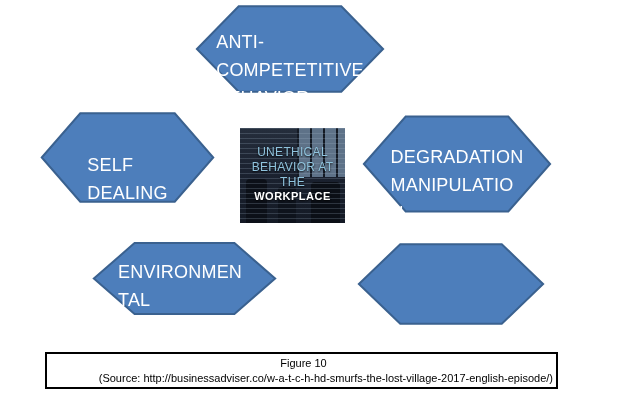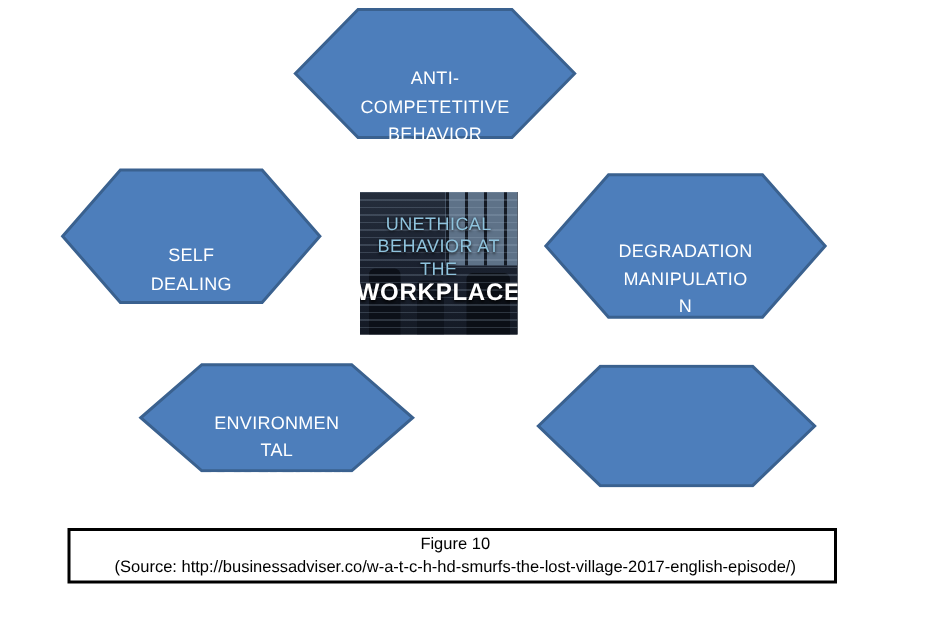--- a/index.html
+++ b/index.html
@@ -31,23 +31,22 @@
   }
   .hex-poly {
     fill: var(--hexagon-fill, #4d7ebb);
     stroke: var(--hexagon-border, #3a618f);
     stroke-width: 2;
   }
   .hex-label {
     position: relative;
     z-index: 1;
     color: var(--hexagon-text, #ffffff);
-    font-size: 12px;
+    font-size: 18px;
     line-height: 1.55;
-    text-align: center;
     white-space: pre-line;
     letter-spacing: 0.2px;
     margin-top: 44px;
   }
 
   #hex-anti-competitive   { left: 195px; top: 5px;   width: 190px; height: 88px; }
   #hex-self-dealing       { left: 40px;  top: 112px; width: 175px; height: 91px; }
   #hex-information        { left: 362px; top: 115px; width: 190px; height: 98px; }
   #hex-environmental      { left: 92px;  top: 242px; width: 185px; height: 73px; }
   #hex-substandard        { left: 357px; top: 243px; width: 188px; height: 82px; }
@@ -90,21 +89,21 @@
     color: var(--center-title-color, #8fc3dd);
     font-size: 12px;
     font-weight: normal;
     line-height: 1.25;
     white-space: pre-line;
     letter-spacing: 0.3px;
     text-shadow: 0 1px 2px rgba(0,0,0,0.85);
   }
   .center-subtitle {
     color: var(--center-subtitle-color, #ffffff);
-    font-size: 16px;
+    font-size: 11px;
     font-weight: bold;
     letter-spacing: 0.5px;
     line-height: 1.15;
     text-shadow: 0 1px 2px rgba(0,0,0,0.85);
   }
 
   
   #caption-box {
     position: absolute;
     left: 45px; top: 352px;
@@ -115,21 +114,21 @@
     padding: 2px 3px 0 7px;
     color: #000000;
   }
   .caption-figure {
     font-size: 11px;
     text-align: center;
     line-height: 1.35;
   }
   .caption-source {
     font-size: 11px;
-    text-align: center;
+    text-align: right;
     line-height: 1.35;
     white-space: nowrap;
   }
 </style>
 </head>
 <body>
 
 <div id="stage">
 
   <div class="hex" id="hex-anti-competitive">

